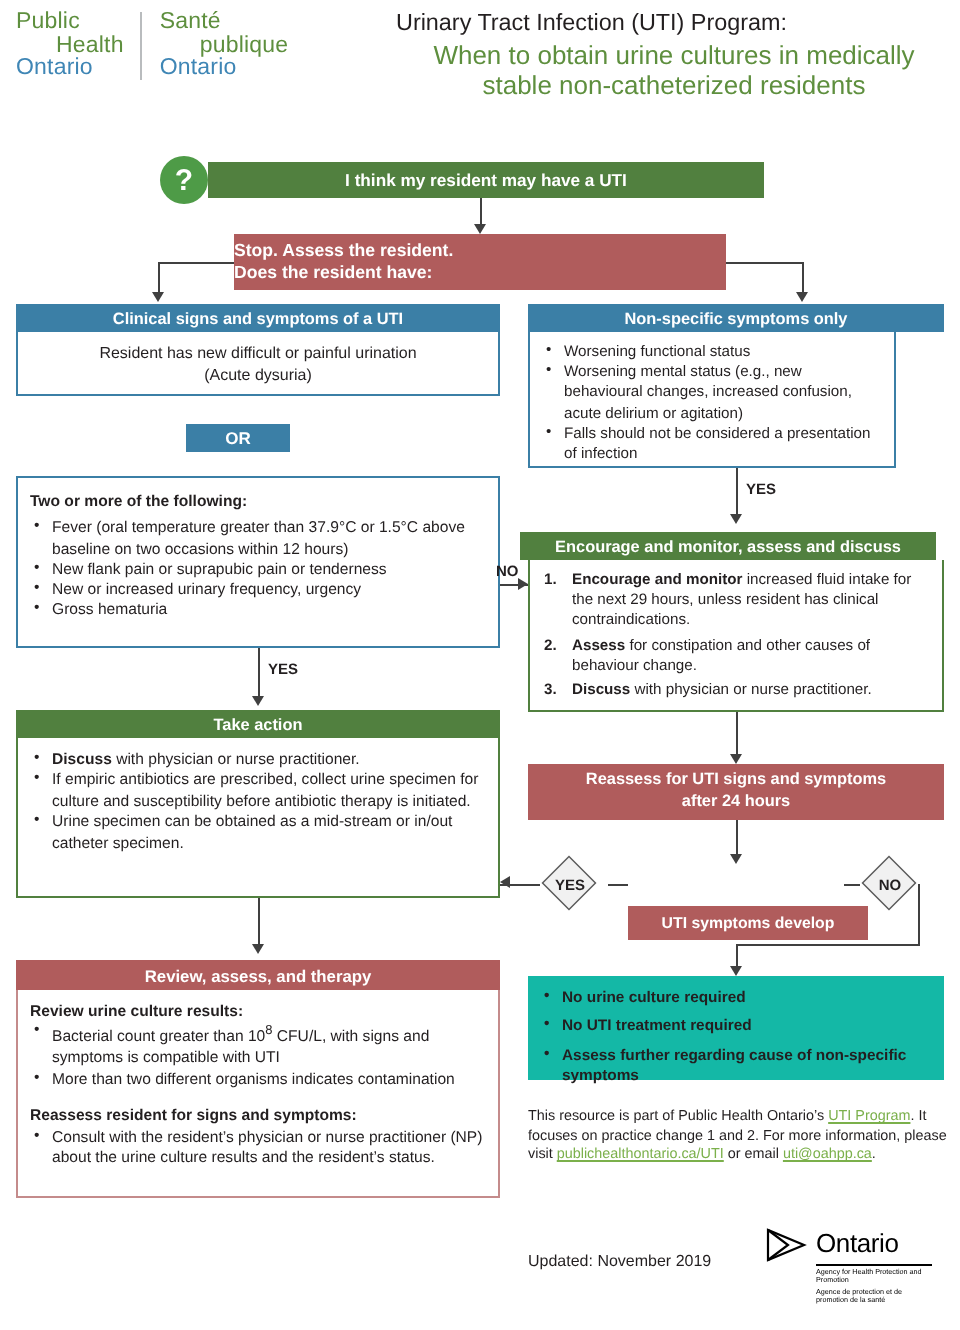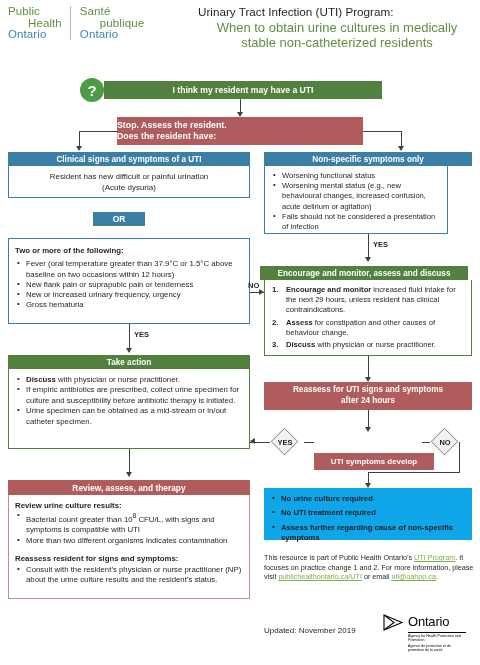--- a/index.html
+++ b/index.html
@@ -66,21 +66,21 @@
   
   .diamond { position: absolute; width: 38px; height: 28px; }
   .diamond .shape { position: absolute; left: 5px; top: 0px; width: 27px; height: 27px;
                     background: #f1f1f1; border: 1px solid #5a5a5a; transform: rotate(45deg) scale(.72); }
   .diamond .dtxt { position: absolute; inset: 0; display: flex; align-items: center; justify-content: center;
                    font-size: 7.5px; font-weight: bold; color: #231f20; }
 
   .or-chip { position: absolute; background: #3b7fa6; color: #fff; font-weight: bold;
              font-size: 8.5px; display: flex; align-items: center; justify-content: center; }
 
-  .grey-box { position: absolute; background: #0ea5e9; }
+  .grey-box { position: absolute; background: #14b8a6; }
   .grey-box ul.bul > li { margin-bottom: 4px; font-weight: bold; }
 
   .footnote { position: absolute; font-size: 7.2px; line-height: 9.6px; color: #231f20; }
   .footnote a, .lnk { color: #7bb04b; text-decoration: underline; }
   .updated { position: absolute; font-size: 8px; color: #231f20; }
 
   .on-logo { position: absolute; width: 92px; }
   .on-word { font-size: 13px; letter-spacing: -.2px; color: #000; }
   .on-sub { font-size: 3.6px; line-height: 4.4px; color: #000; border-top: .7px solid #000; padding-top: 1px; width: 58px; }
   .on-tri { position: absolute; left: 0; top: 1px; }

